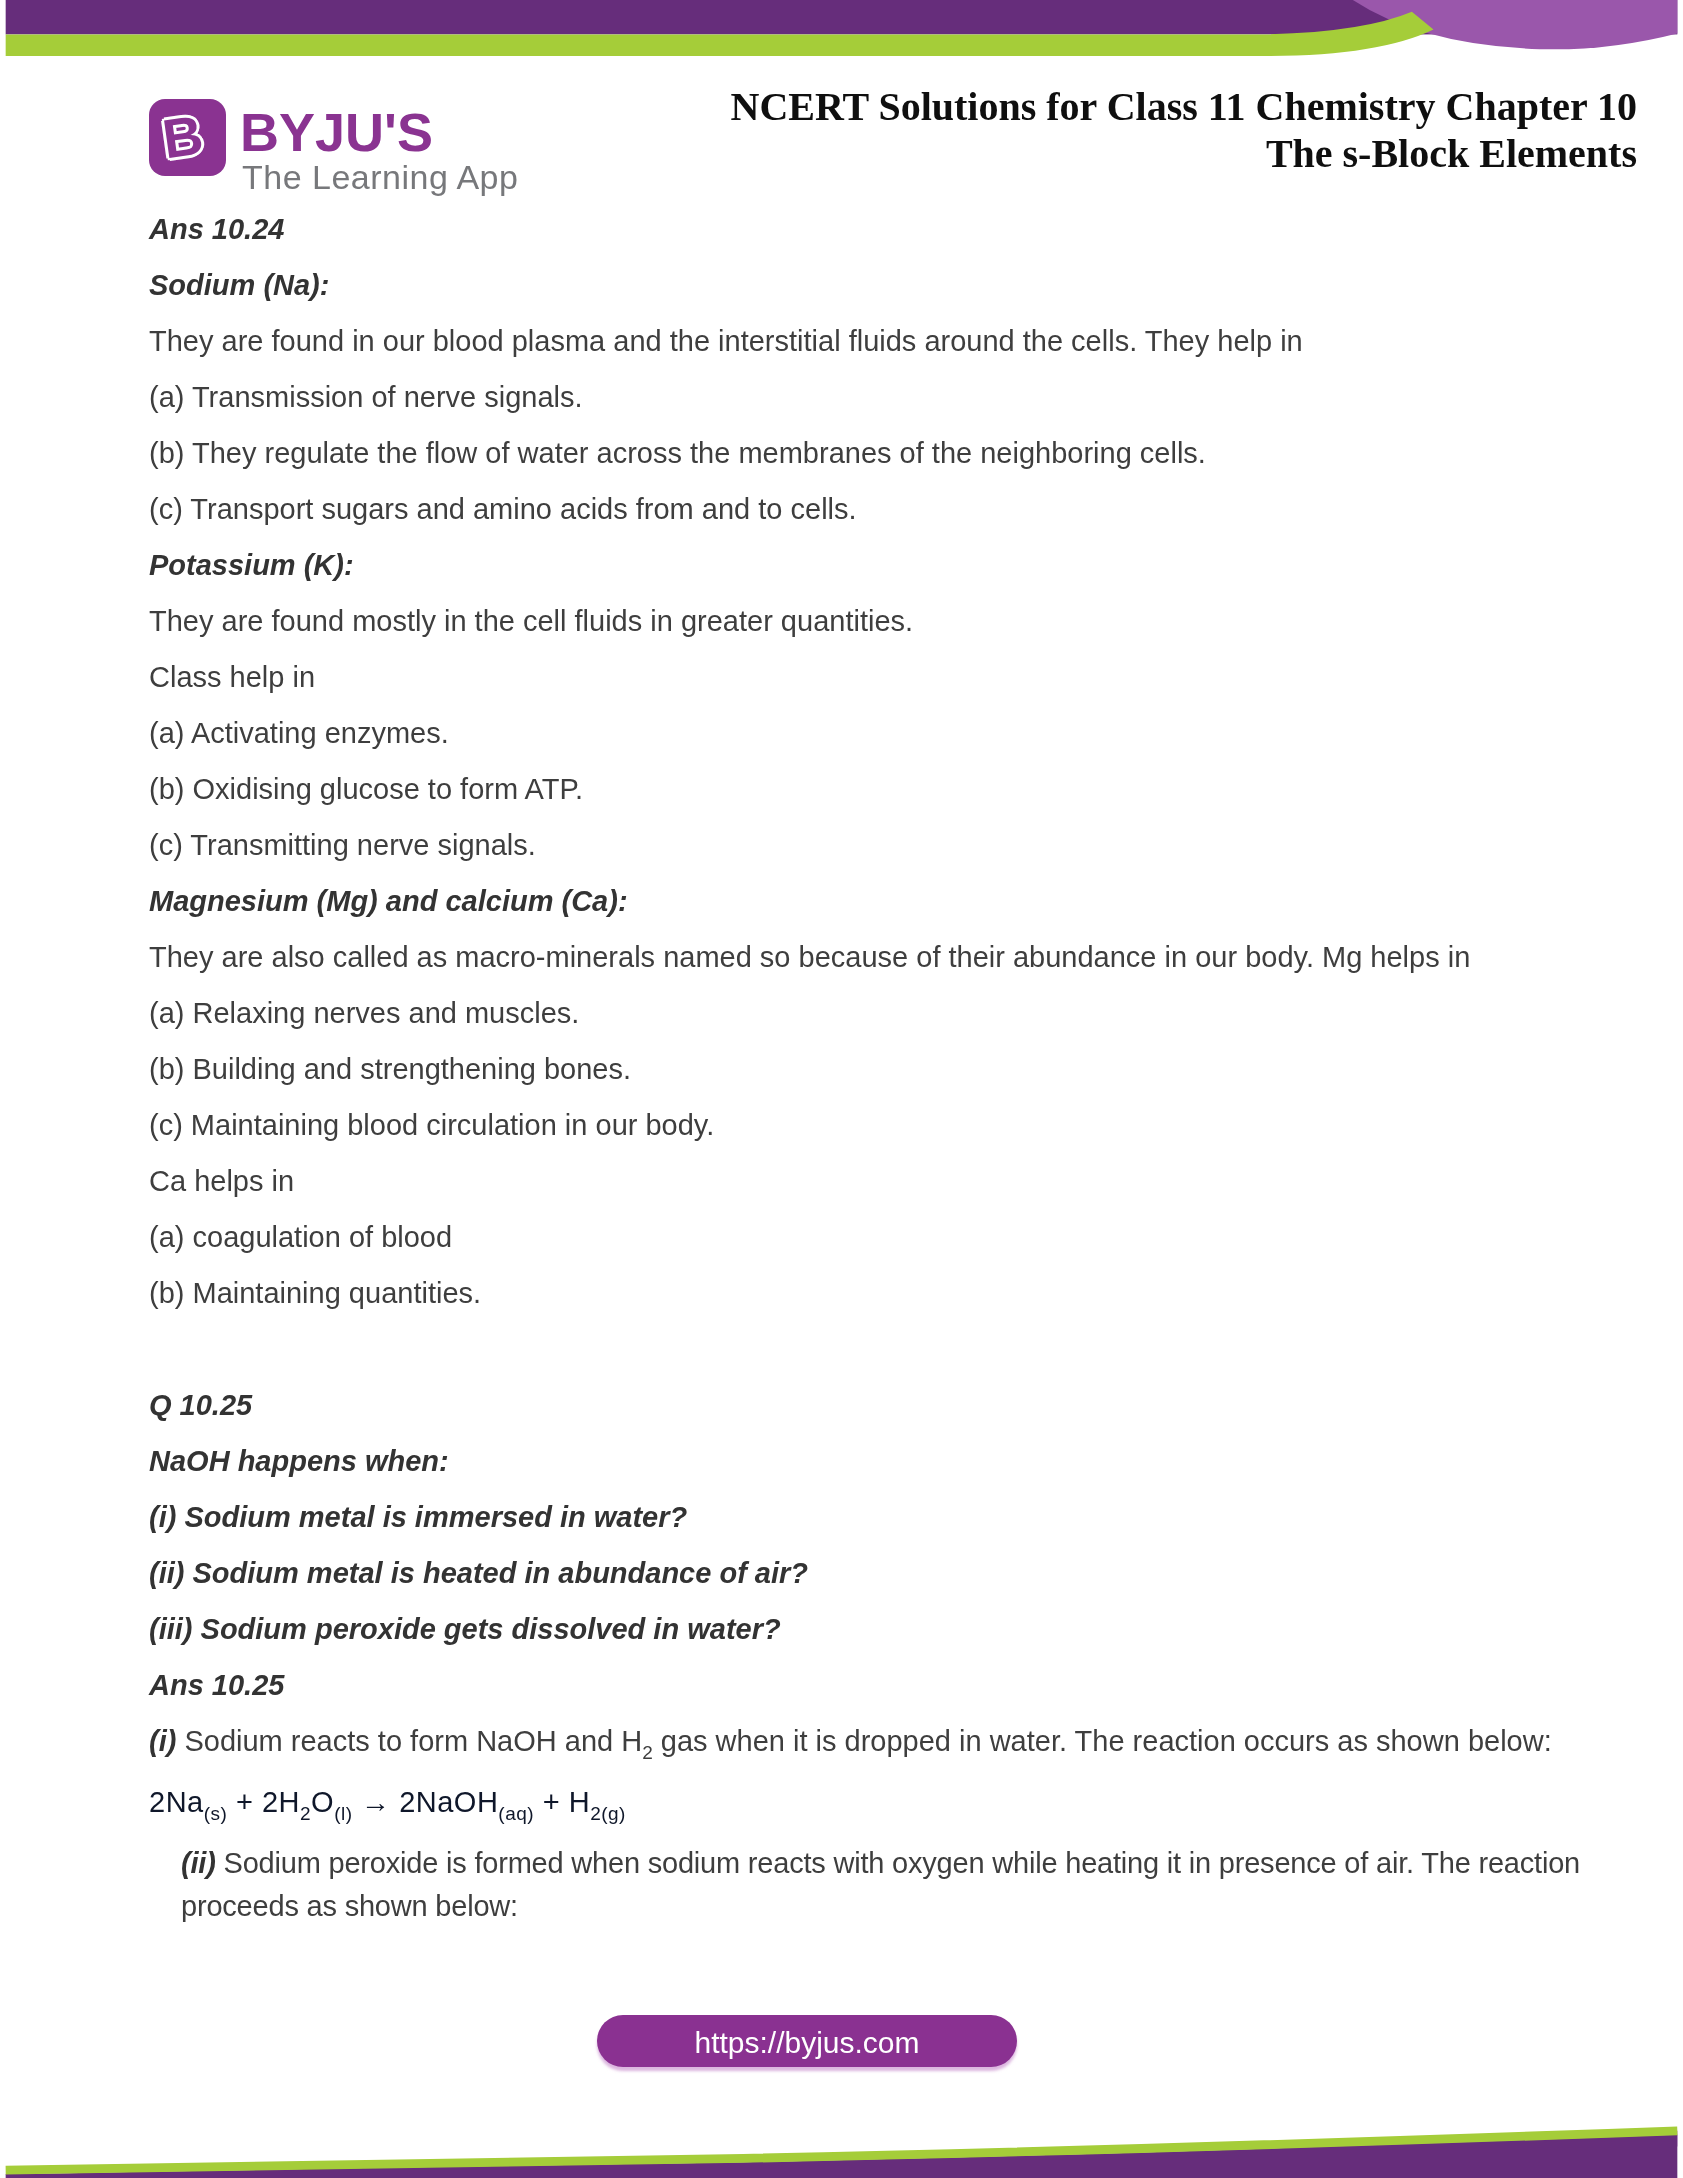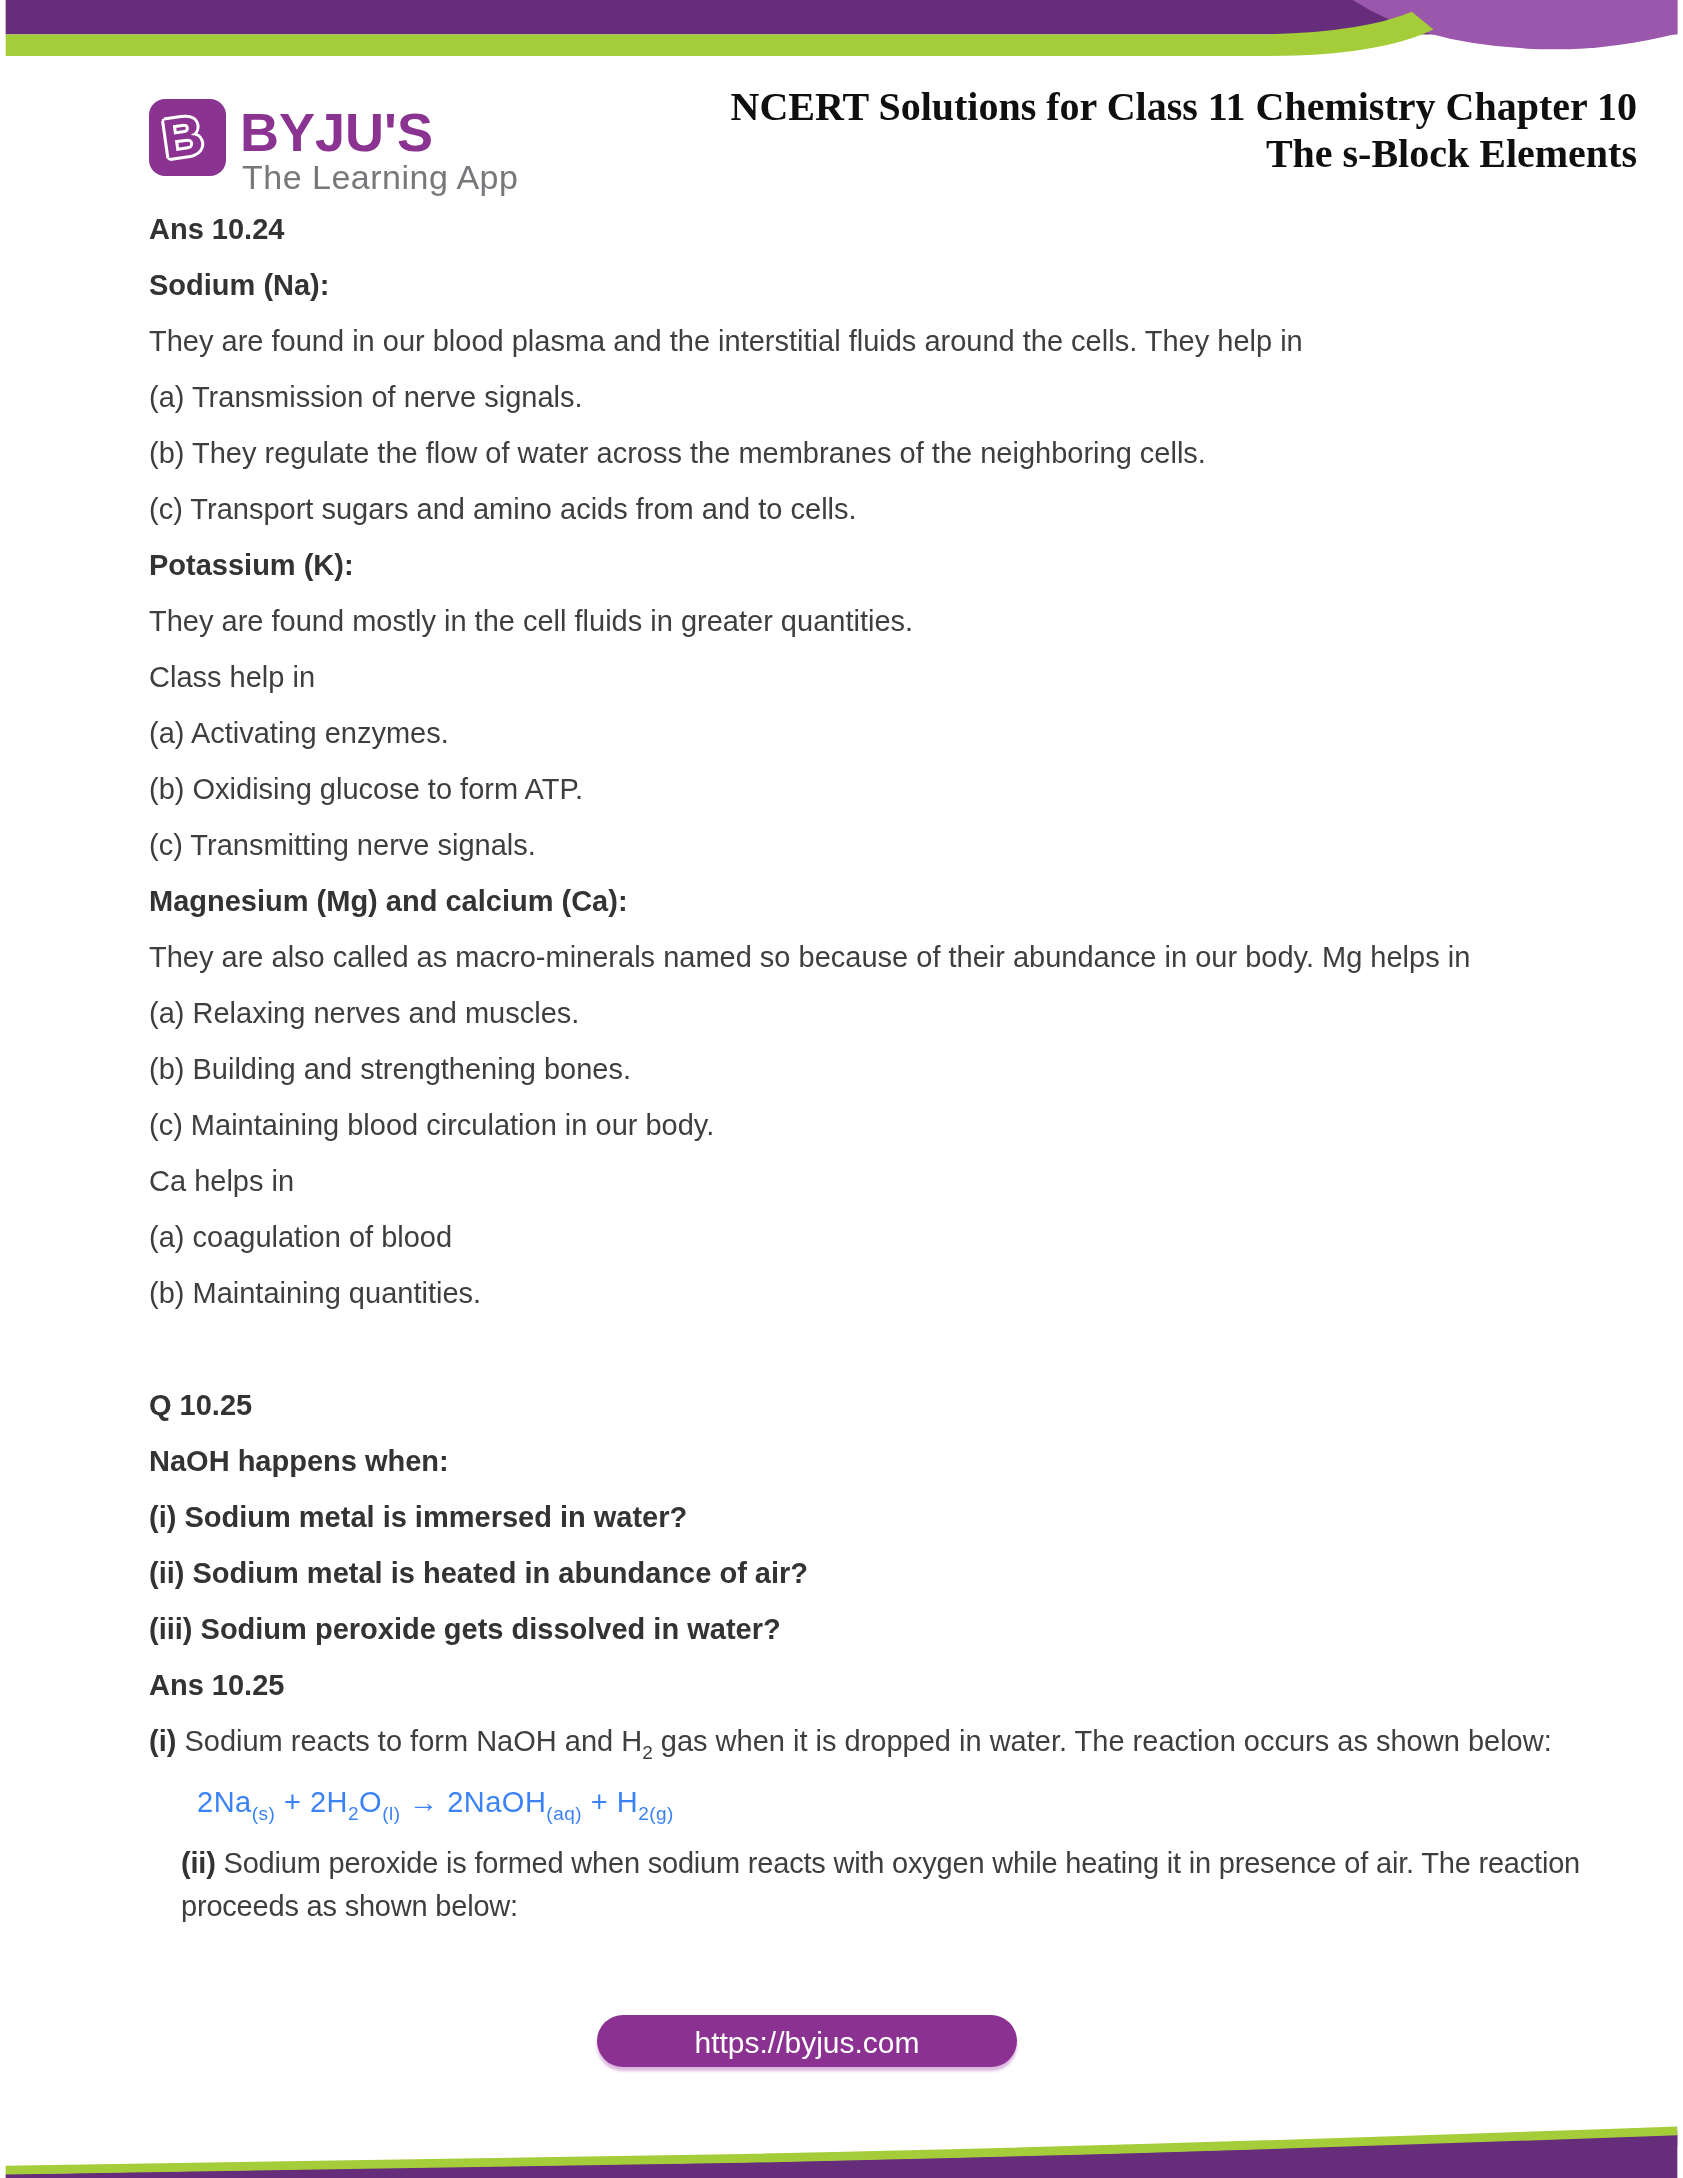--- a/index.html
+++ b/index.html
@@ -21,23 +21,23 @@
   .logo-word{position:absolute;left:91px;top:2px;font-size:54px;font-weight:800;color:#8a3391;letter-spacing:0;}
   .logo-tag{position:absolute;left:93px;top:59px;font-size:34px;color:#77787b;letter-spacing:0.5px;}
   
   .doc-title{
     position:absolute;top:83px;right:46px;text-align:right;
     font-family:"Liberation Serif", serif;font-weight:bold;font-size:40px;line-height:47px;color:#0f0f0f;
   }
   
   .content{position:absolute;left:149px;top:212px;right:45px;}
   .content p{margin:0 0 22px;font-size:29px;line-height:34px;color:#3e3e3e;font-weight:normal;}
-  .content p.bold, .content span.bold{font-weight:bold;color:#333333;}
+  .content p.bold, .content span.bold{font-weight:bold;color:#333333;font-style:italic;}
   .content p.spacer{height:34px;}
-  .content p.equation{color:#3b82f6;letter-spacing:0.5px;line-height:44px;margin-left:48px;}
+  .content p.equation{color:#0f172a;letter-spacing:0.5px;line-height:44px;}
   .content sub{font-size:19px;line-height:0;vertical-align:-8px;}
   .content p.tight{margin-bottom:9px;letter-spacing:-0.2px;margin-left:32px;}
   .mt14{margin-top:14px;} .mt16{margin-top:16px;} .mt37{margin-top:37px;}
   
   .link-btn{
     position:absolute;left:597px;top:2015px;width:420px;height:52px;border-radius:29px;
     background:#8a3191;color:#ffffff;font-size:30px;line-height:56px;text-align:center;
     box-shadow:0 4px 3px rgba(197,134,201,.6);cursor:pointer;
   }
 </style>

